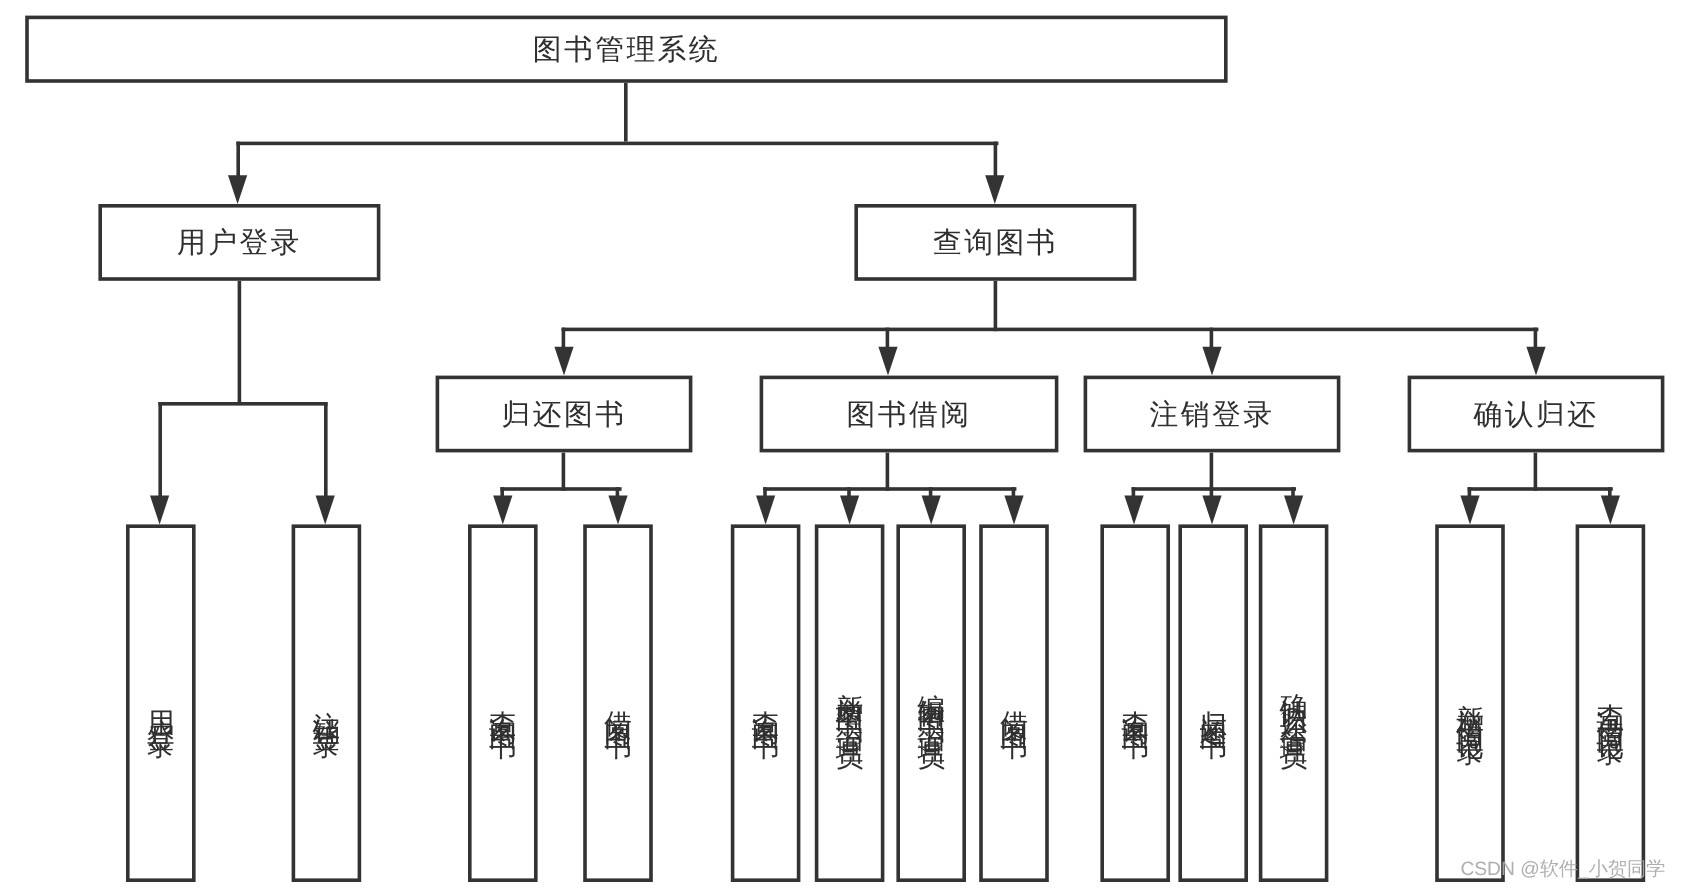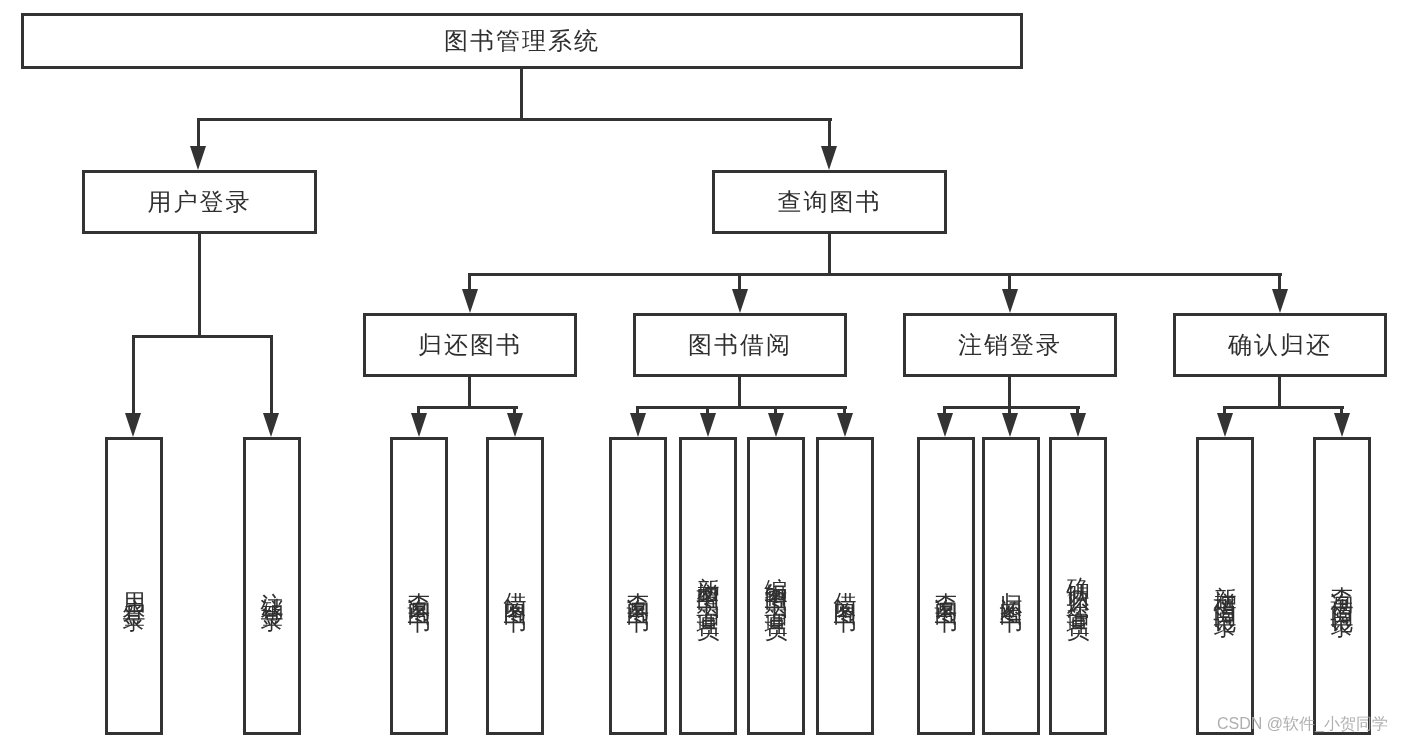--- a/index.html
+++ b/index.html
@@ -33,21 +33,21 @@
 </style>
 </head>
 <body>
 
 <div class="box h" style="left:21px;top:13px;width:1002px;height:56px">图书管理系统</div>
 
 <div class="box h" style="left:82px;top:170px;width:235px;height:64px">用户登录</div>
 <div class="box h" style="left:712px;top:170px;width:235px;height:64px">查询图书</div>
 
 <div class="box h" style="left:363px;top:313px;width:214px;height:64px">归还图书</div>
-<div class="box h" style="left:633px;top:313px;width:214px;height:64px">图书借阅</div>
+<div class="box h" style="left:633px;top:313px;width:249px;height:64px">图书借阅</div>
 <div class="box h" style="left:903px;top:313px;width:214px;height:64px">注销登录</div>
 <div class="box h" style="left:1173px;top:313px;width:214px;height:64px">确认归还</div>
 
 <div class="box v" style="left:105px;top:437px;width:58px;height:298px">用户登录</div>
 <div class="box v" style="left:243px;top:437px;width:58px;height:298px">注销登录</div>
 
 <div class="box v" style="left:390px;top:437px;width:58px;height:298px">查询图书</div>
 <div class="box v" style="left:486px;top:437px;width:58px;height:298px">借阅图书</div>
 
 <div class="box v" style="left:609px;top:437px;width:58px;height:298px">查询图书</div>

